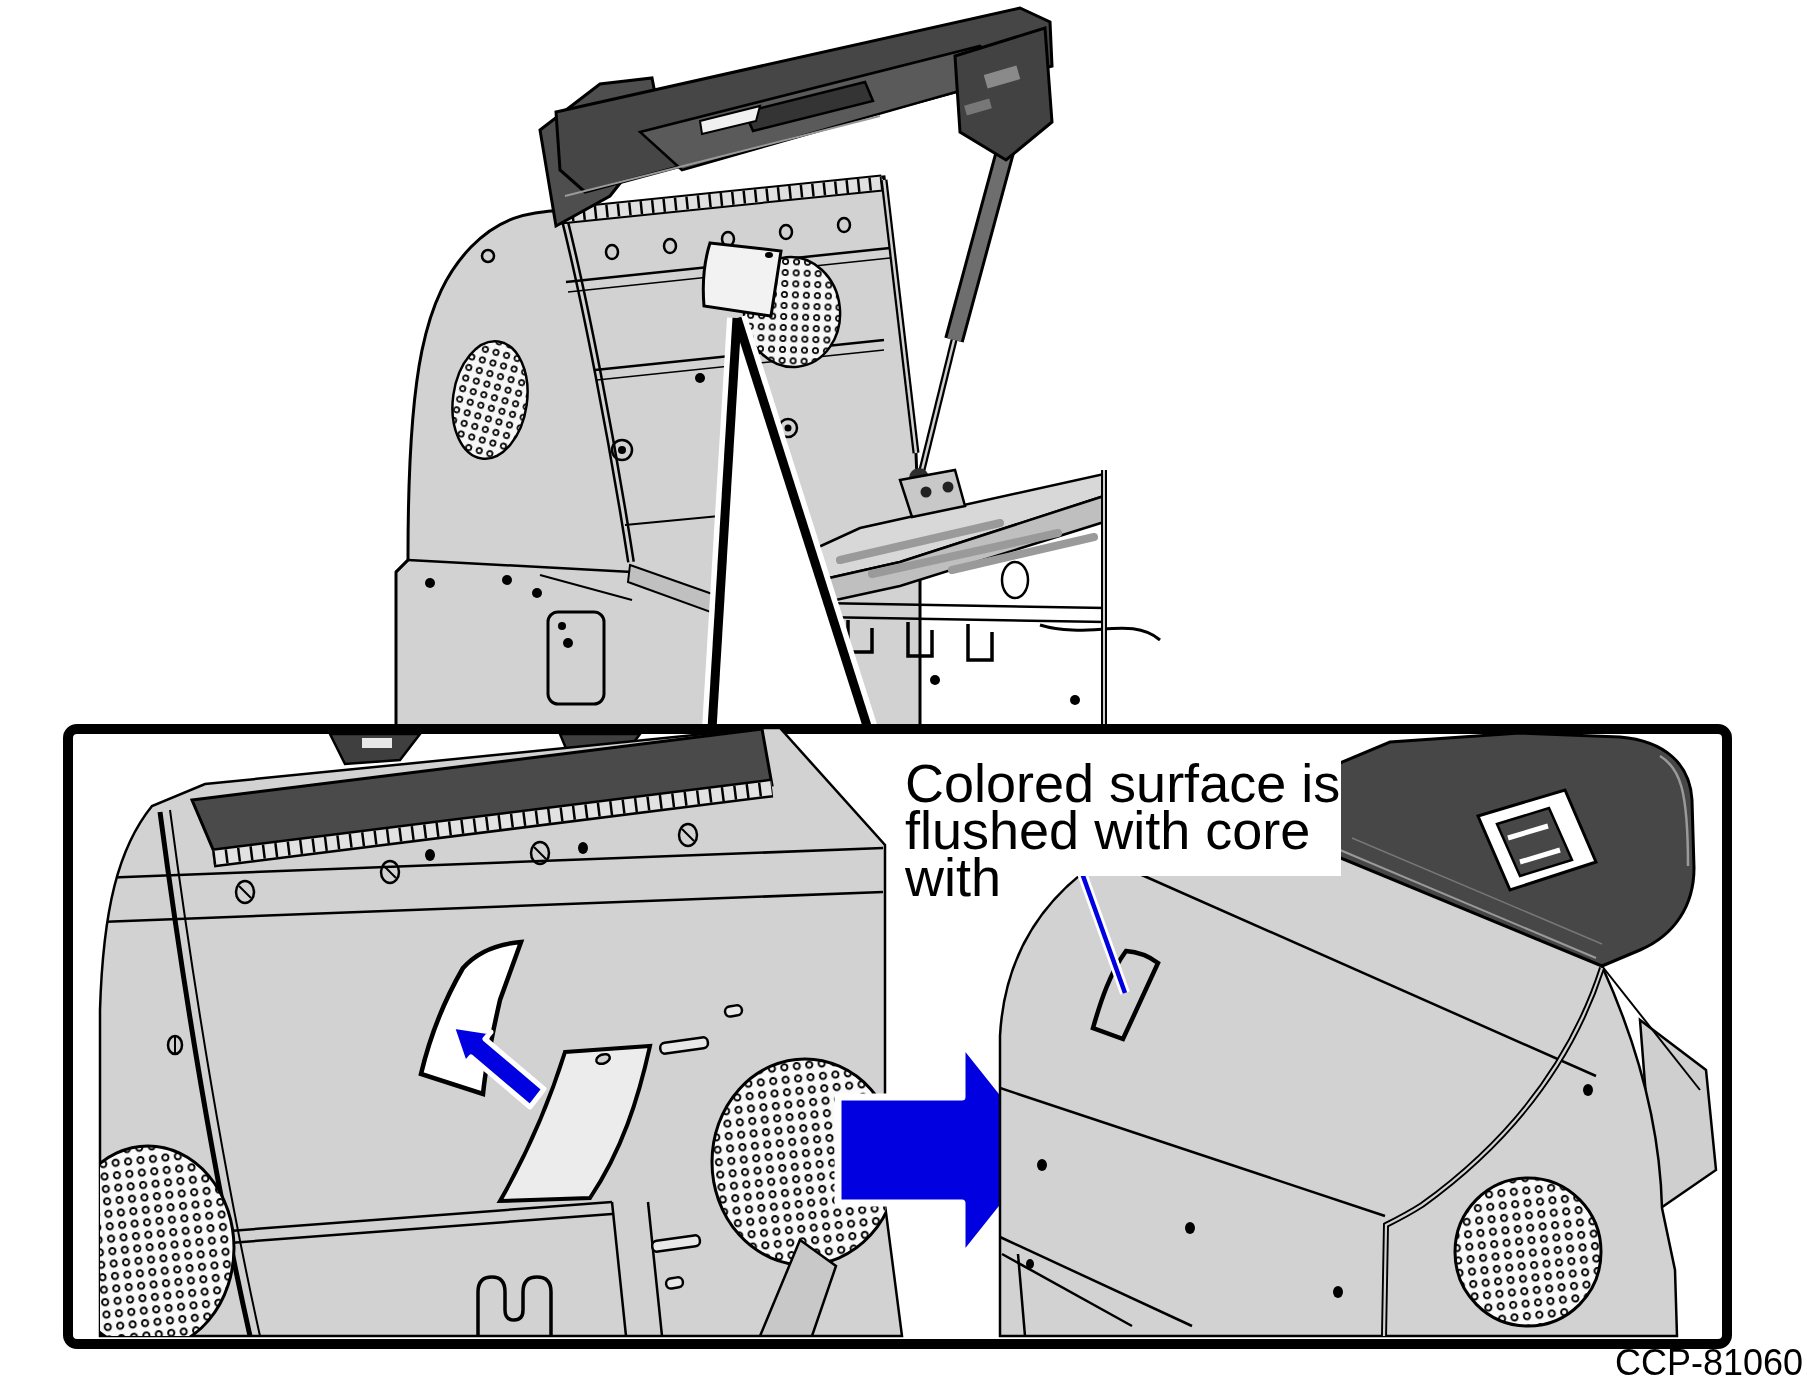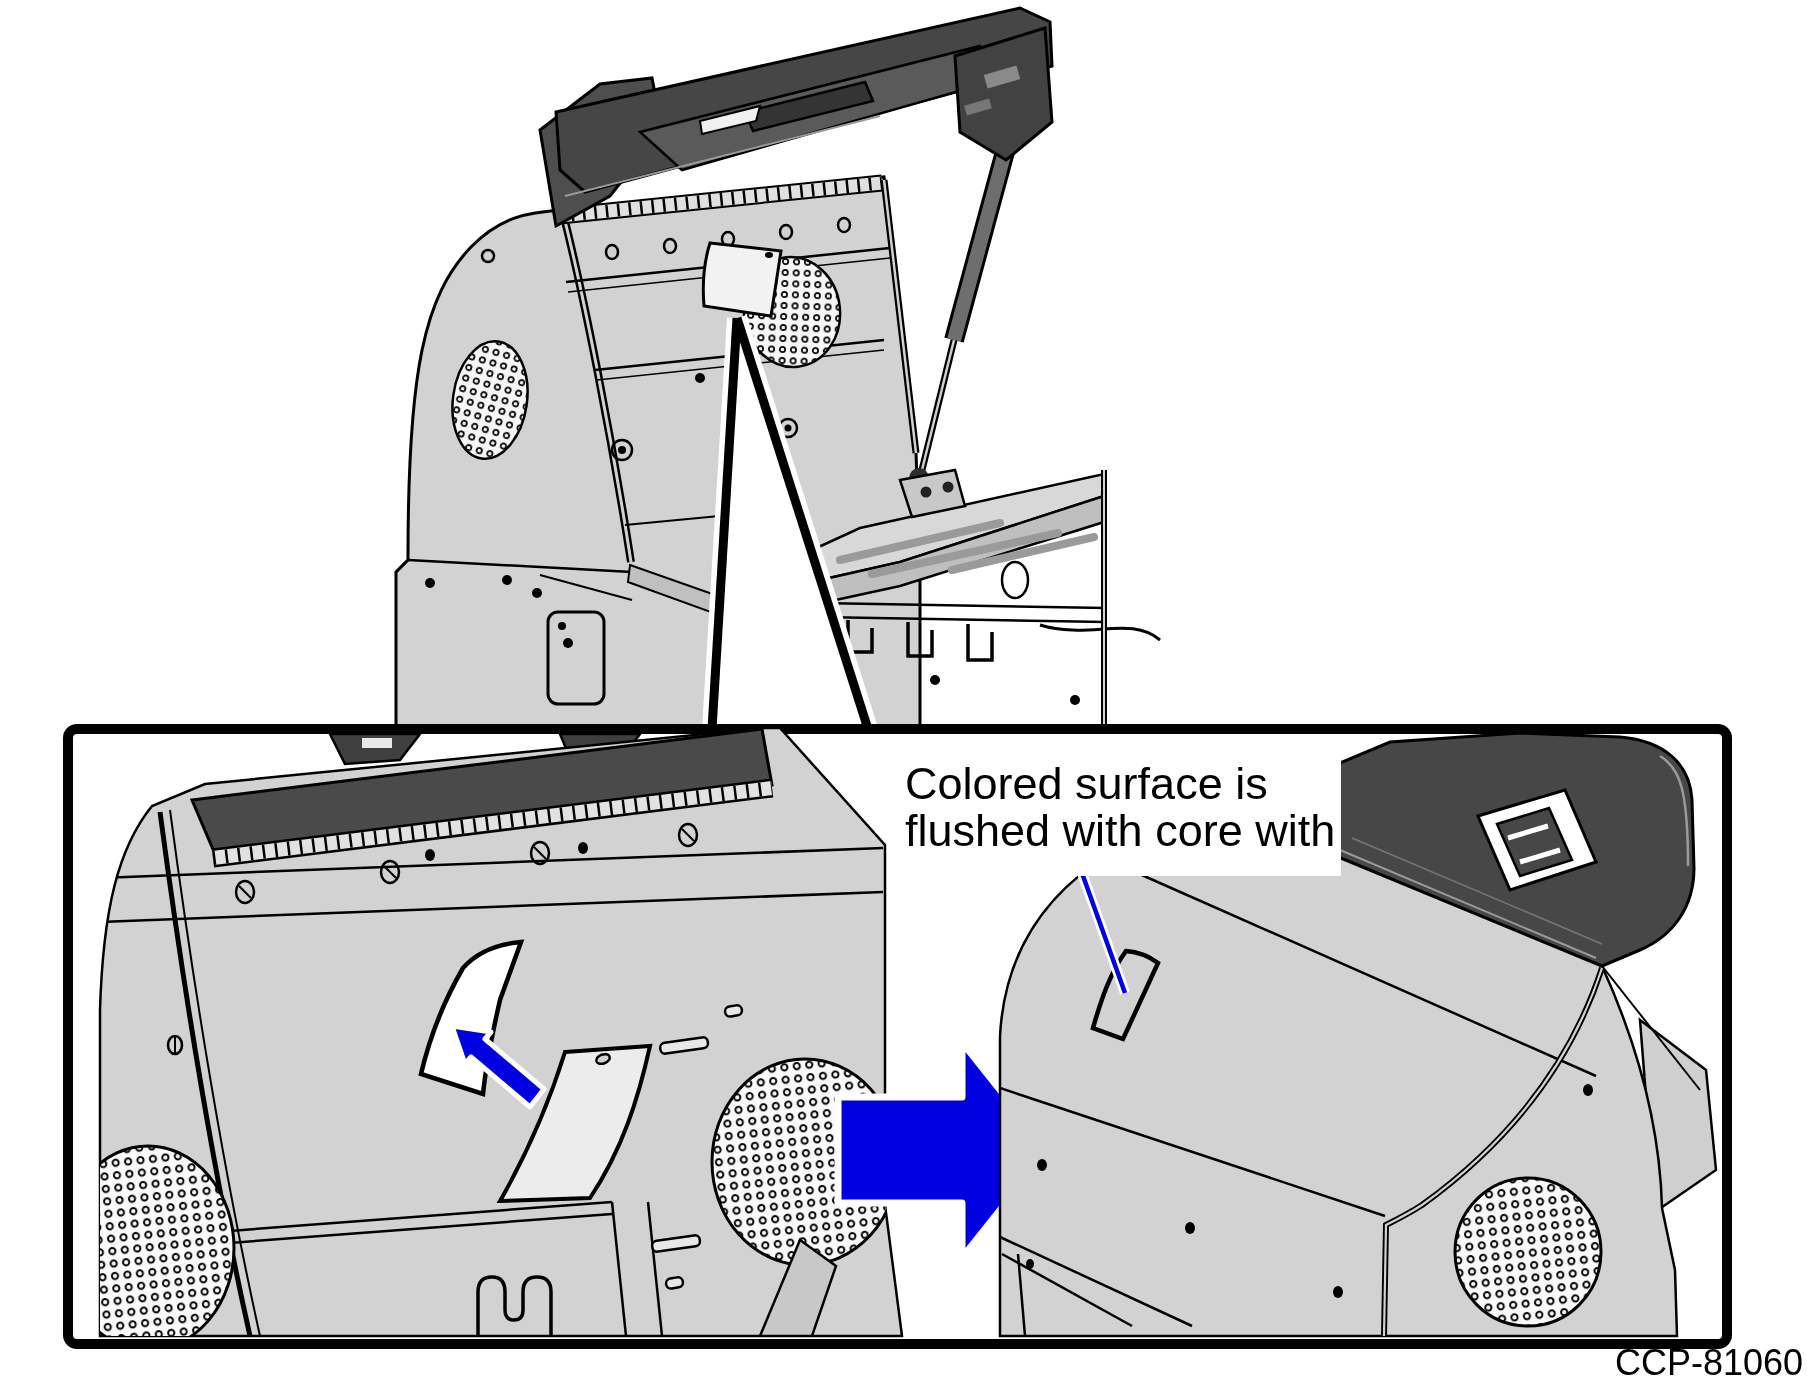--- a/index.html
+++ b/index.html
@@ -7,21 +7,21 @@
     position:relative;width:1807px;height:1380px;background:#ffffff;overflow:hidden;
     font-family:"Liberation Sans", sans-serif;
   }
   #canvas svg{position:absolute;left:0;top:0;}
   .label{
     position:absolute;color:#000;background:#ffffff;
     font-family:"Liberation Sans", sans-serif;
   }
   #callout-label{
     left:899px;top:752px;width:436px;height:116px;
-    font-size:45px;line-height:47px;padding-top:8px;padding-left:6px;
+    font-size:54px;line-height:47px;padding-top:8px;padding-left:6px;
     letter-spacing:0px;background:#ffffff;
   }
   #figure-code{
     right:4px;top:1344px;width:300px;text-align:right;
     font-size:36px;line-height:38px;background:transparent;
   }
 </style>
 </head>
 <body>
 

